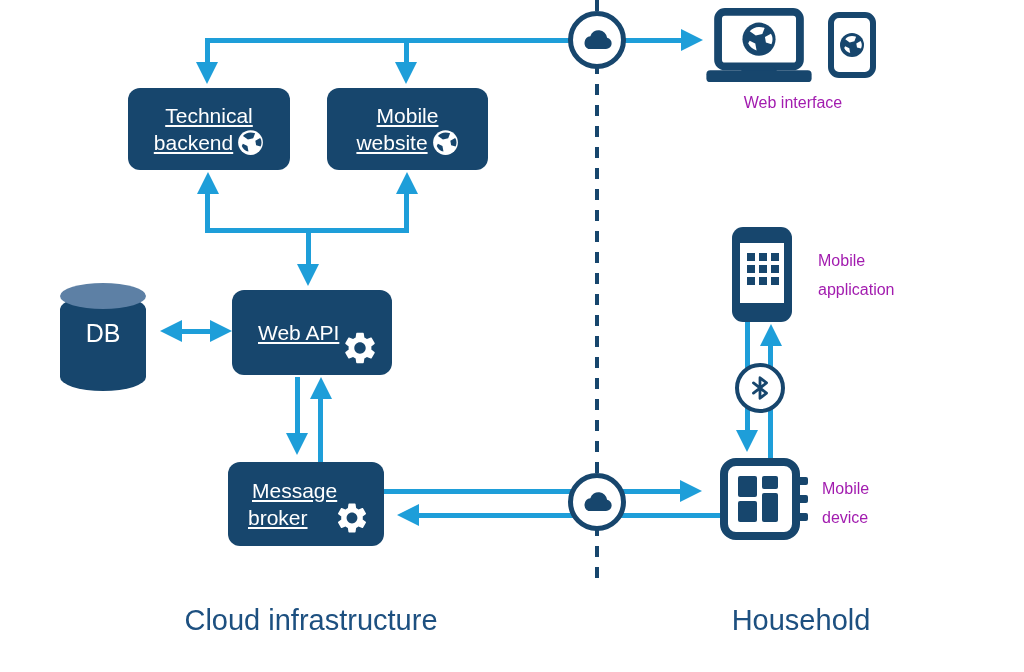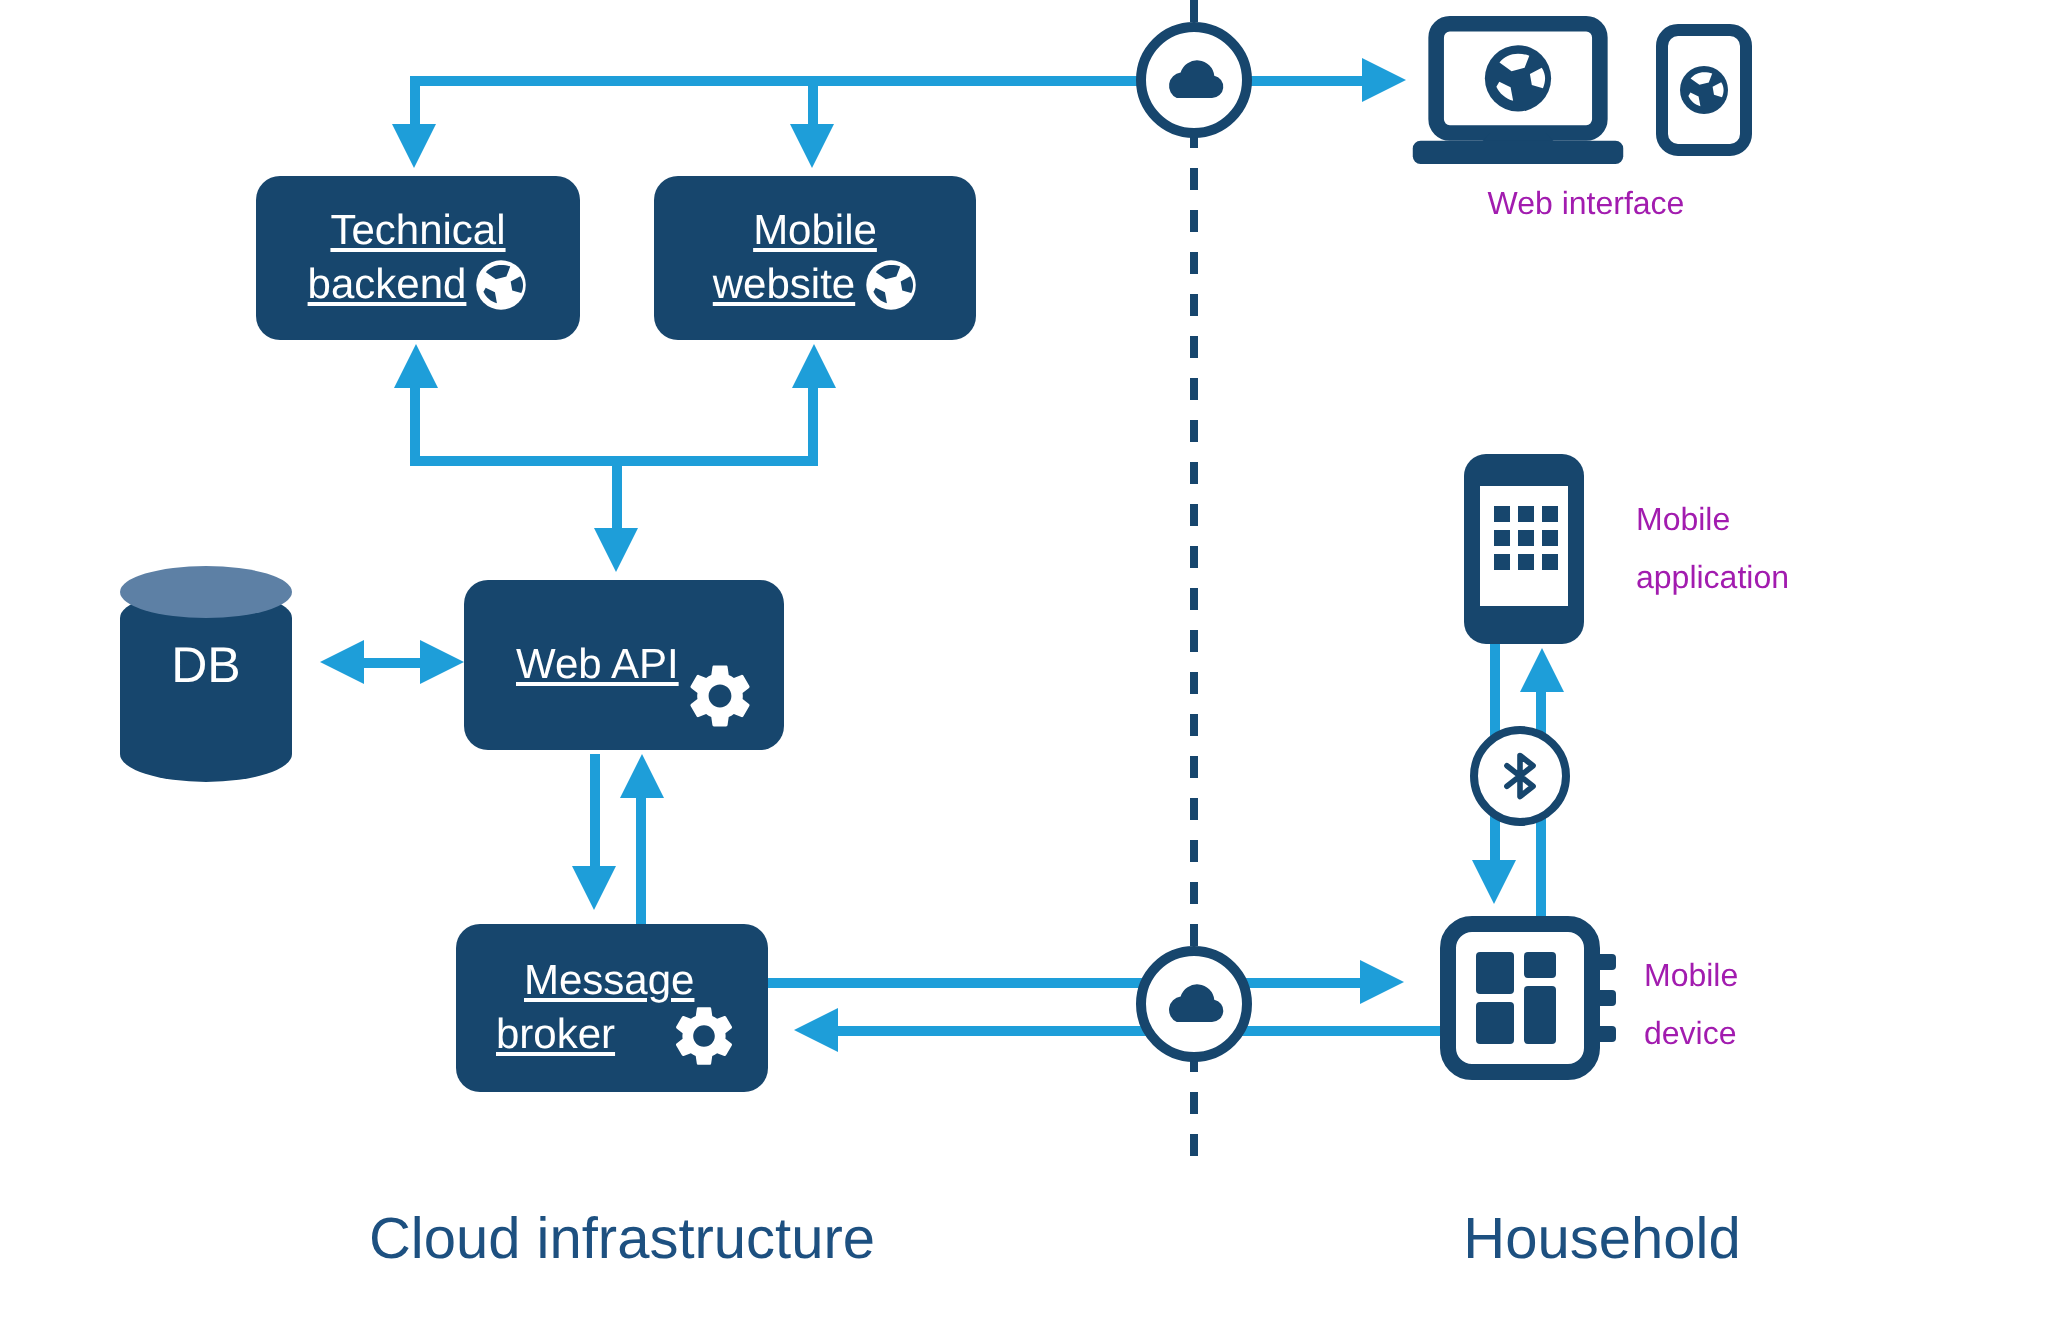--- a/index.html
+++ b/index.html
@@ -101,21 +101,21 @@
       <path fill="#fff" d="M19.14 12.94c.04-.3.06-.61.06-.94 0-.32-.02-.64-.07-.94l2.03-1.58c.18-.14.23-.41.12-.61l-1.92-3.32c-.12-.22-.37-.29-.59-.22l-2.39.96c-.5-.38-1.03-.7-1.62-.94l-.36-2.54c-.04-.24-.24-.41-.48-.41h-3.84c-.24 0-.43.17-.47.41l-.36 2.54c-.59.24-1.13.57-1.62.94l-2.39-.96c-.22-.08-.47 0-.59.22L2.74 8.87c-.12.21-.08.47.12.61l2.03 1.58c-.05.3-.09.63-.09.94s.02.64.07.94l-2.03 1.58c-.18.14-.23.41-.12.61l1.92 3.32c.12.22.37.29.59.22l2.39-.96c.5.38 1.03.7 1.62.94l.36 2.54c.05.24.24.41.48.41h3.84c.24 0 .44-.17.47-.41l.36-2.54c.59-.24 1.13-.56 1.62-.94l2.39.96c.22.08.47 0 .59-.22l1.92-3.32c.12-.22.07-.47-.12-.61l-2.01-1.58zM12 15.6c-1.98 0-3.6-1.62-3.6-3.6s1.62-3.6 3.6-3.6 3.6 1.62 3.6 3.6-1.62 3.6-3.6 3.6z"></path>
     </svg>
   </div>
 
   <div class="line" style="left:295px;top:377px;width:5px;height:56px;"></div>
   <div class="arrow a-down" style="left:286px;top:433px;"></div>
   <div class="arrow a-up" style="left:310px;top:377px;"></div>
   <div class="line" style="left:318px;top:399px;width:5px;height:63px;"></div>
 
   <div class="node" style="left:228px;top:462px;width:156px;height:84px;align-items:flex-start;">
-    <span style="margin-left:34px;">Message</span>
+    <span style="margin-left:24px;">Message</span>
     <span style="margin-left:20px;">broker</span>
     <svg class="gear" style="right:14px;bottom:10px;" width="36" height="36" viewBox="0 0 24 24">
       <path fill="#fff" d="M19.14 12.94c.04-.3.06-.61.06-.94 0-.32-.02-.64-.07-.94l2.03-1.58c.18-.14.23-.41.12-.61l-1.92-3.32c-.12-.22-.37-.29-.59-.22l-2.39.96c-.5-.38-1.03-.7-1.62-.94l-.36-2.54c-.04-.24-.24-.41-.48-.41h-3.84c-.24 0-.43.17-.47.41l-.36 2.54c-.59.24-1.13.57-1.62.94l-2.39-.96c-.22-.08-.47 0-.59.22L2.74 8.87c-.12.21-.08.47.12.61l2.03 1.58c-.05.3-.09.63-.09.94s.02.64.07.94l-2.03 1.58c-.18.14-.23.41-.12.61l1.92 3.32c.12.22.37.29.59.22l2.39-.96c.5.38 1.03.7 1.62.94l.36 2.54c.05.24.24.41.48.41h3.84c.24 0 .44-.17.47-.41l.36-2.54c.59-.24 1.13-.56 1.62-.94l2.39.96c.22.08.47 0 .59-.22l1.92-3.32c.12-.22.07-.47-.12-.61l-2.01-1.58zM12 15.6c-1.98 0-3.6-1.62-3.6-3.6s1.62-3.6 3.6-3.6 3.6 1.62 3.6 3.6-1.62 3.6-3.6 3.6z"></path>
     </svg>
   </div>
 
   <div class="line" style="left:384px;top:489px;width:296px;height:5px;"></div>
   <div class="arrow a-right" style="left:680px;top:480px;"></div>
   <div class="line" style="left:419px;top:513px;width:304px;height:5px;"></div>
   <div class="arrow a-left" style="left:397px;top:504px;"></div>

